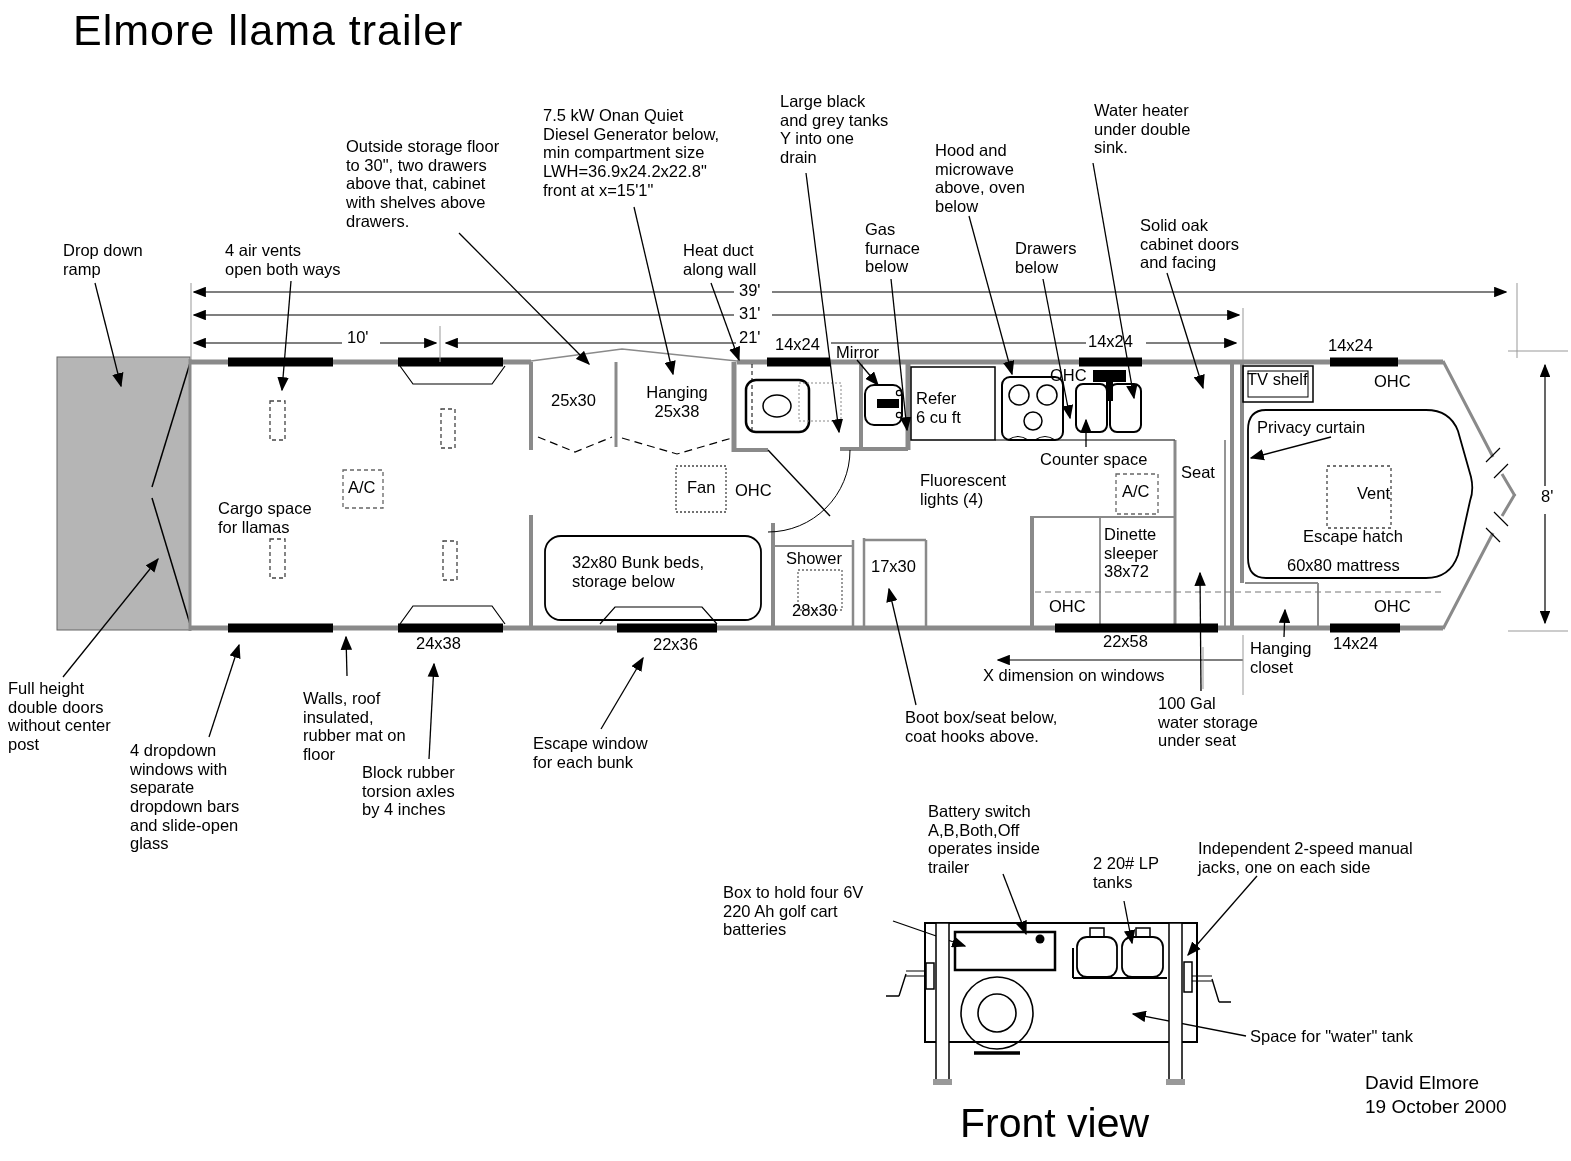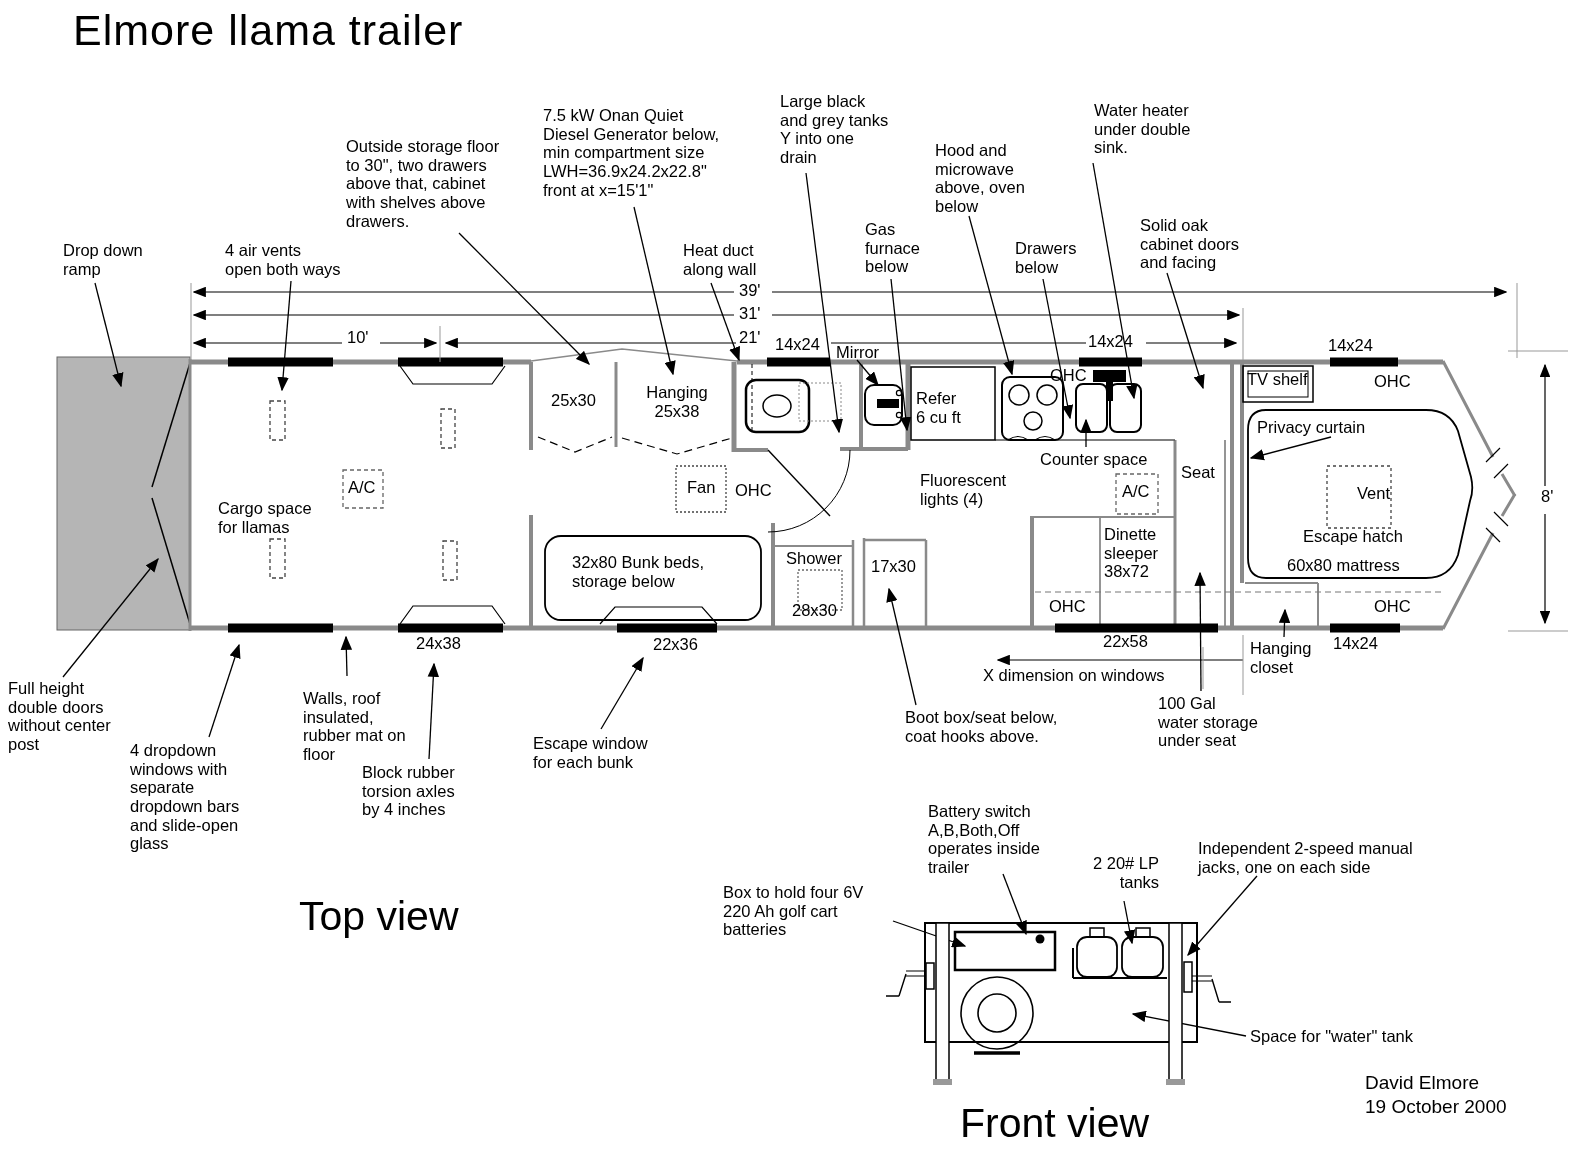--- a/index.html
+++ b/index.html
@@ -267,21 +267,21 @@
   <div class="t" style="left:1158px;top:694px;">100 Gal
 water storage
 under seat</div>
   <div class="t" style="left:928px;top:802px;">Battery switch
 A,B,Both,Off
 operates inside
 trailer</div>
   <div class="t" style="left:723px;top:883px;">Box to hold four 6V
 220 Ah golf cart
 batteries</div>
-  <div class="t" style="left:1093px;top:854px;text-align:right;">2 20# LP
+  <div class="t" style="left:1093px;top:854px;">2 20# LP
 tanks</div>
   <div class="t" style="left:1198px;top:839px;">Independent 2-speed manual
 jacks, one on each side</div>
   <div class="t" style="left:1250px;top:1027px;">Space for "water" tank</div>
 
   <div class="t" style="left:218px;top:471px;margin-top:28px;">Cargo space
 for llamas</div>
   <div class="t" style="left:348px;top:478px;">A/C</div>
   <div class="t" style="left:551px;top:391px;">25x30</div>
   <div class="t ctr" style="left:622px;top:383px;width:110px;">Hanging
@@ -322,17 +322,16 @@
   <div class="t" style="left:347px;top:328px;">10'</div>
   <div class="t" style="left:1541px;top:487px;">8'</div>
   <div class="t" style="left:775px;top:335px;">14x24</div>
   <div class="t" style="left:1088px;top:332px;">14x24</div>
   <div class="t" style="left:1328px;top:336px;">14x24</div>
   <div class="t" style="left:1333px;top:634px;">14x24</div>
   <div class="t" style="left:1103px;top:632px;">22x58</div>
   <div class="t" style="left:641px;top:635px;margin-left:12px;">22x36</div>
   <div class="t" style="left:416px;top:634px;">24x38</div>
 
-  <div class="t big" style="left:299px;top:893px;">Top view</div>
   <div class="t big" style="left:960px;top:1100px;">Front view</div>
   <div class="t credit" style="left:1365px;top:1071px;">David Elmore
 19 October 2000</div>
 </div>
 
 </body></html>

